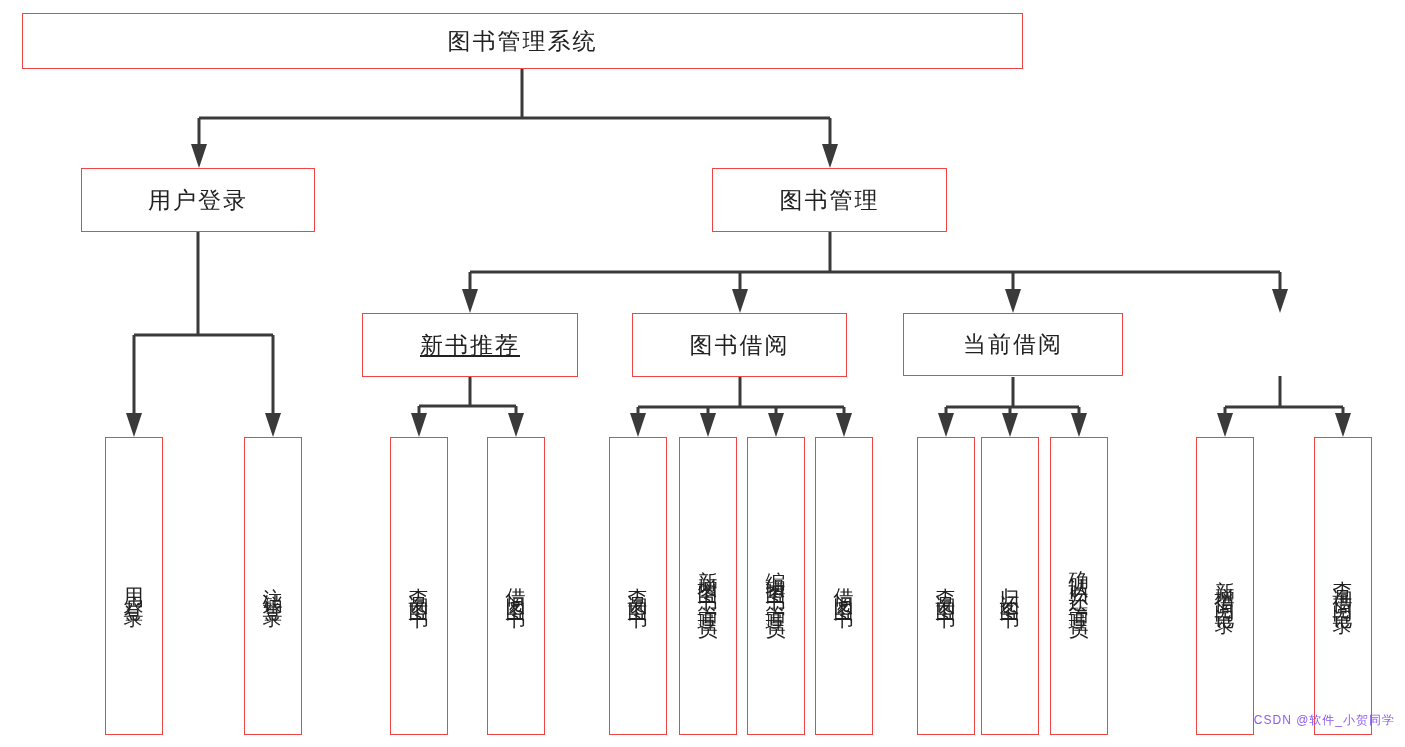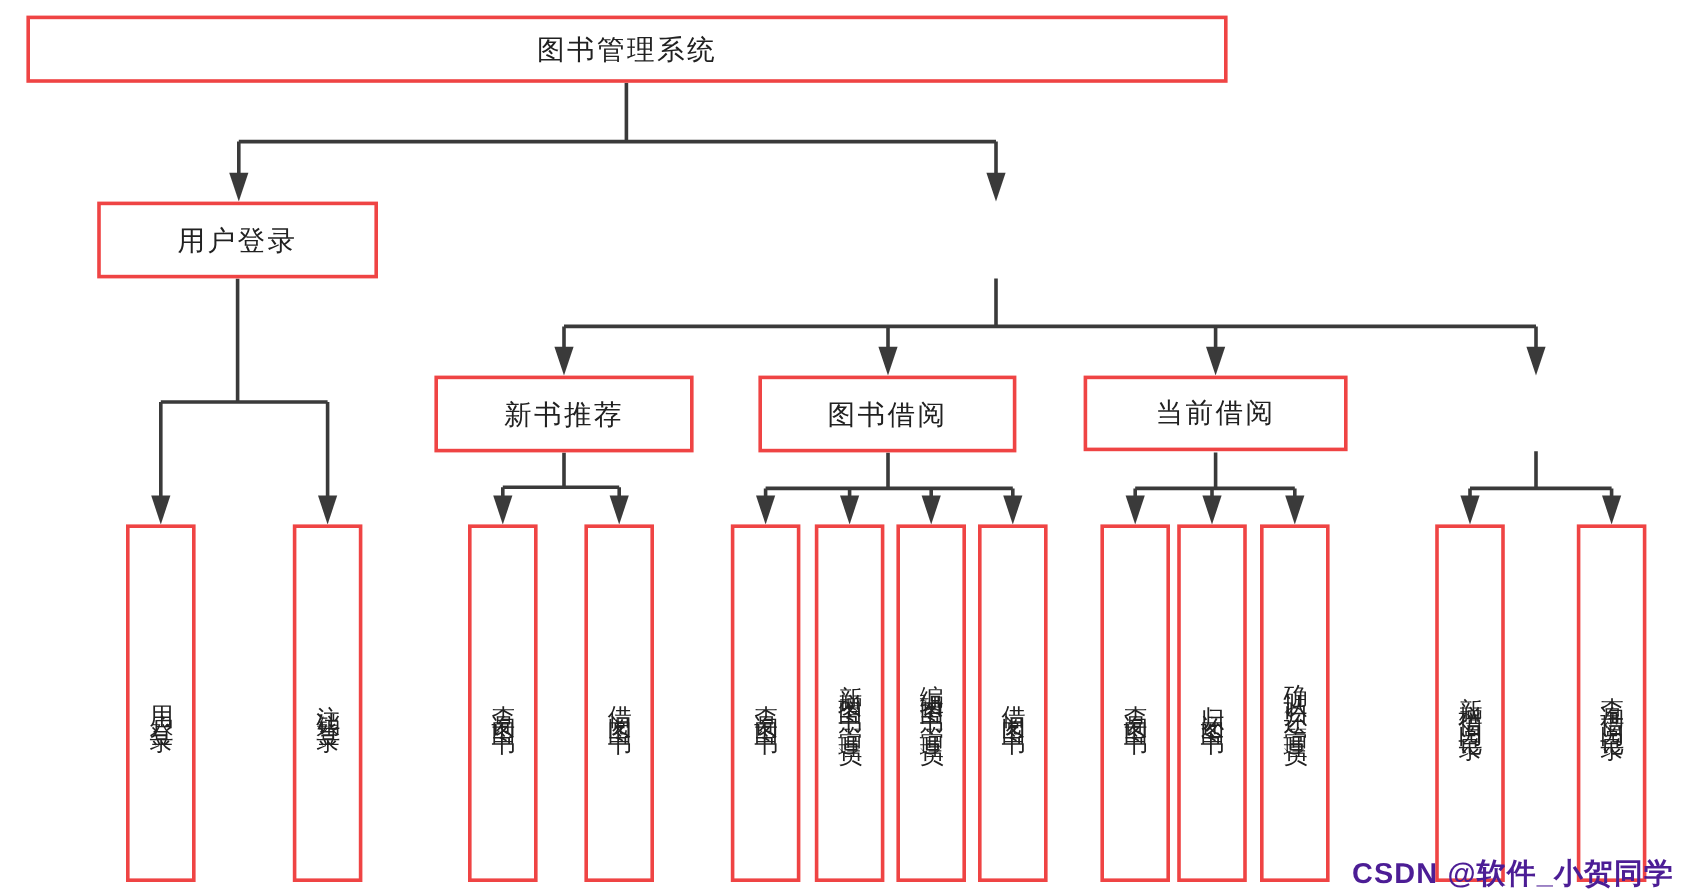--- a/index.html
+++ b/index.html
@@ -13,21 +13,21 @@
   }
   svg.connectors {
     position: absolute;
     left: 0; top: 0;
     width: 1405px; height: 747px;
     display: block;
   }
   .node {
     position: absolute;
     box-sizing: border-box;
-    border: 3px solid #ef4444;
+    border: 1px solid #ef4444;
     background: #ffffff;
     display: flex;
     align-items: center;
     justify-content: center;
     color: #212121;
   }
   .h-label {
     font-size: 23px;
     letter-spacing: 2px;
     white-space: nowrap;
@@ -38,46 +38,45 @@
     text-orientation: mixed;
     font-size: 20px;
     letter-spacing: 7px;
     line-height: 1;
     white-space: nowrap;
   }
   
   .n-root   { left: 22px;   top: 13px;  width: 1001px; height: 56px; }
   .n-login  { left: 81px;   top: 168px; width: 234px;  height: 64px; }
   .n-mgmt   { left: 712px;  top: 168px; width: 235px;  height: 64px; }
-  .n-rec    { left: 362px;  top: 313px; width: 216px;  height: 64px; }
+  .n-rec    { left: 362px;  top: 313px; width: 216px;  height: 64px; text-decoration: underline; }
   .n-borrow { left: 632px;  top: 313px; width: 215px;  height: 64px; }
   .n-cur    { left: 903px;  top: 313px; width: 220px;  height: 63px; }
   .n-hist   { left: 1172px; top: 313px; width: 215px;  height: 62px; }
   .l-1  { left: 105px; }
   .l-2  { left: 244px; }
   .l-3  { left: 390px; }
   .l-4  { left: 487px; }
   .l-5  { left: 609px; }
   .l-6  { left: 679px; }
   .l-7  { left: 747px; }
   .l-8  { left: 815px; }
   .l-9  { left: 917px; }
   .l-10 { left: 981px; }
   .l-11 { left: 1050px; }
   .l-12 { left: 1196px; }
   .l-13 { left: 1314px; }
   .watermark {
     position: absolute;
     top: 712px;
     right: 10px;
-    font-size: 24px;
-    color: #4c1d95;
+    font-size: 12px;
+    color: #8b5cf6;
     letter-spacing: 1px;
     white-space: nowrap;
-    font-weight: bold;
   }
 </style>
 </head>
 <body>
 
 <div class="stage">
 
   <svg class="connectors" viewBox="0 0 1405 747" aria-hidden="true">
 
     <g stroke="#3a3a3a" stroke-width="3" fill="none">
@@ -142,20 +141,23 @@
     </g>
   </svg>
 
   <div class="node n-root">
     <span class="h-label">图书管理系统</span>
   </div>
 
   <div class="node n-login">
     <span class="h-label">用户登录</span>
   </div>
+  <div class="node n-mgmt">
+    <span class="h-label">图书管理</span>
+  </div>
 
   <div class="node n-rec">
     <span class="h-label">新书推荐</span>
   </div>
   <div class="node n-cur">
     <span class="h-label">当前借阅</span>
   </div>
   <div class="node n-borrow">
     <span class="h-label">图书借阅</span>
   </div>

